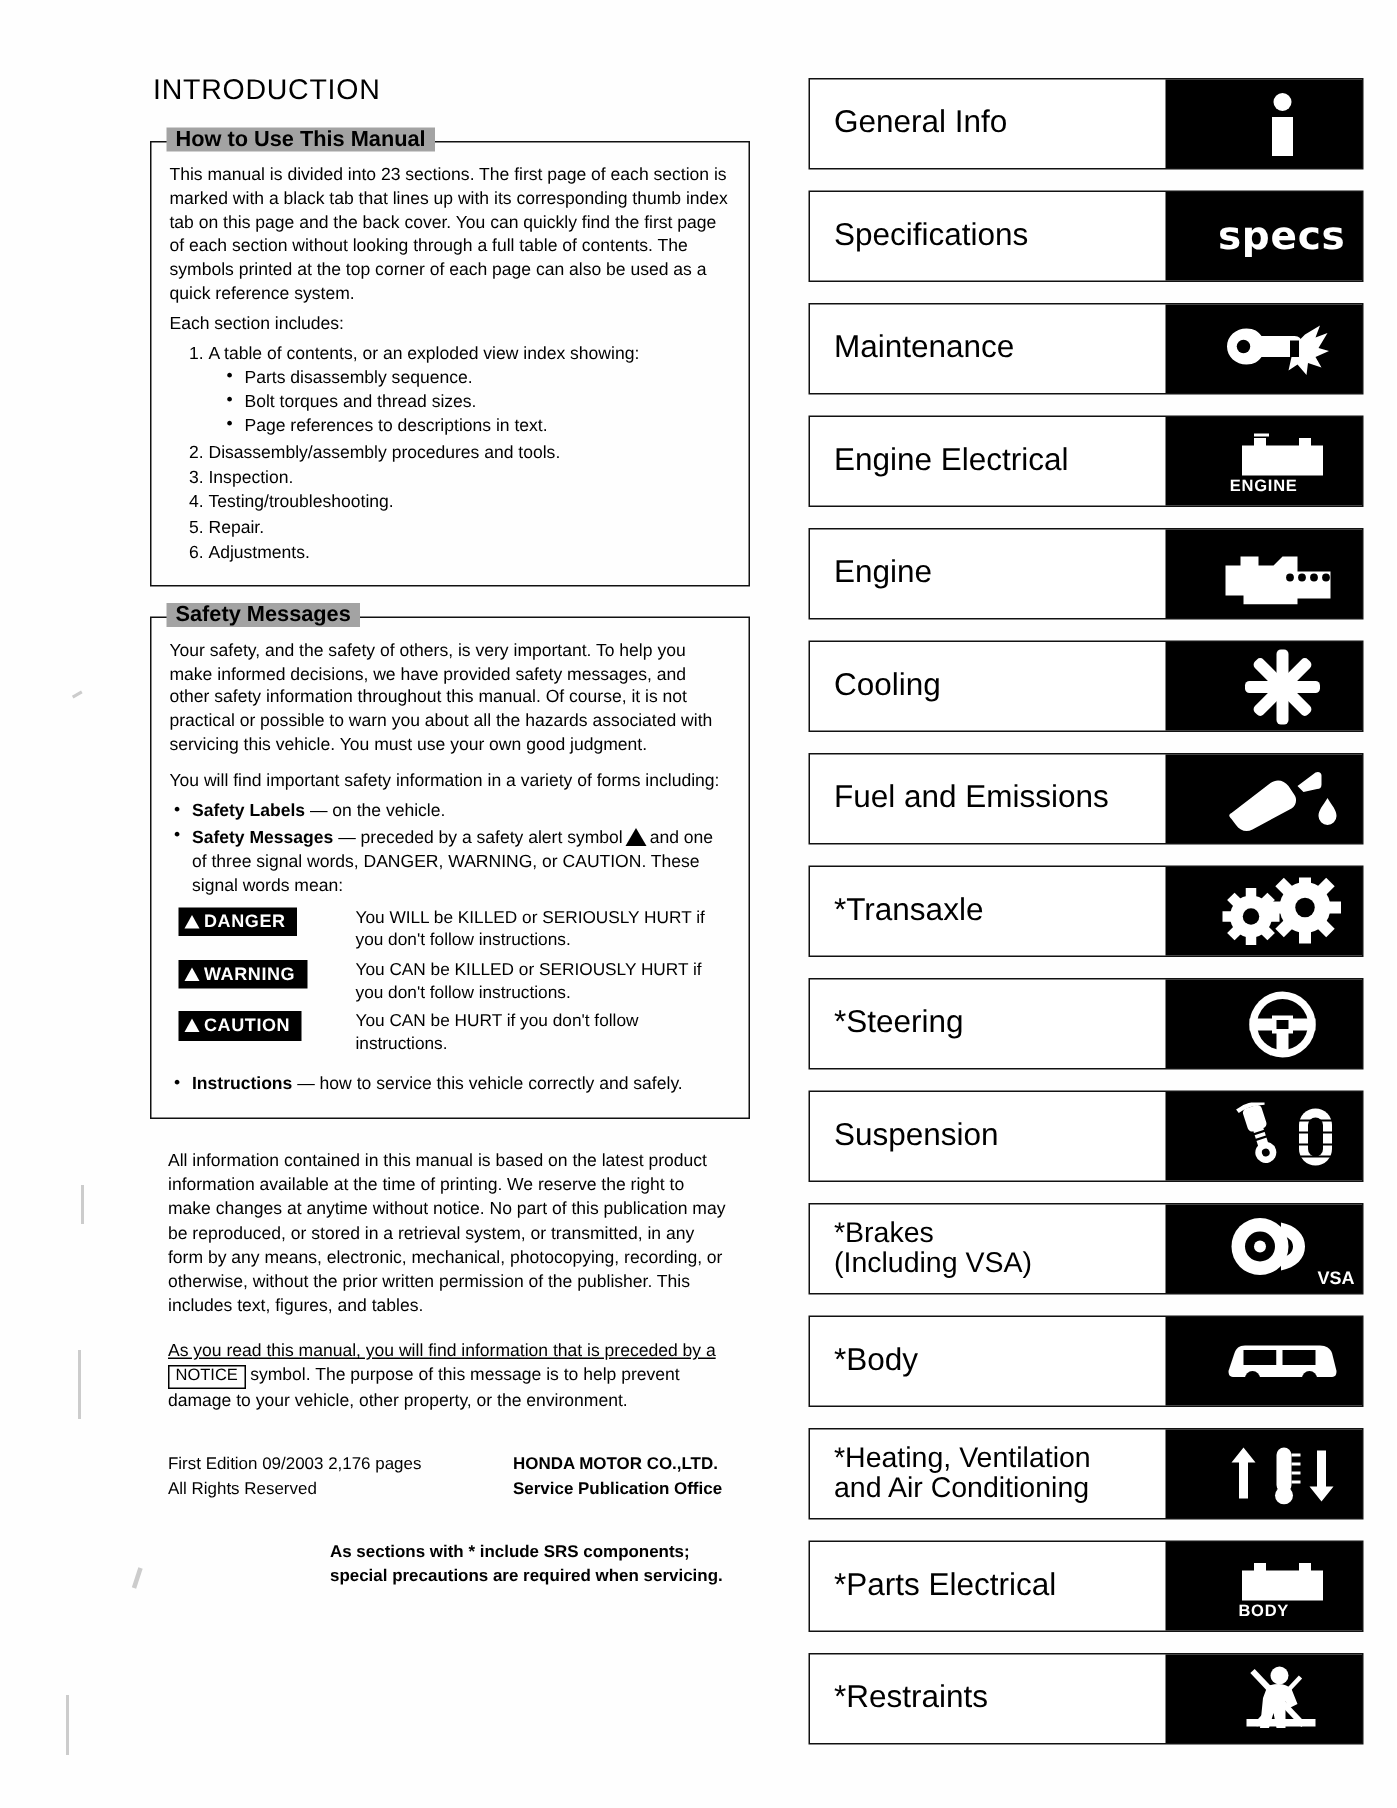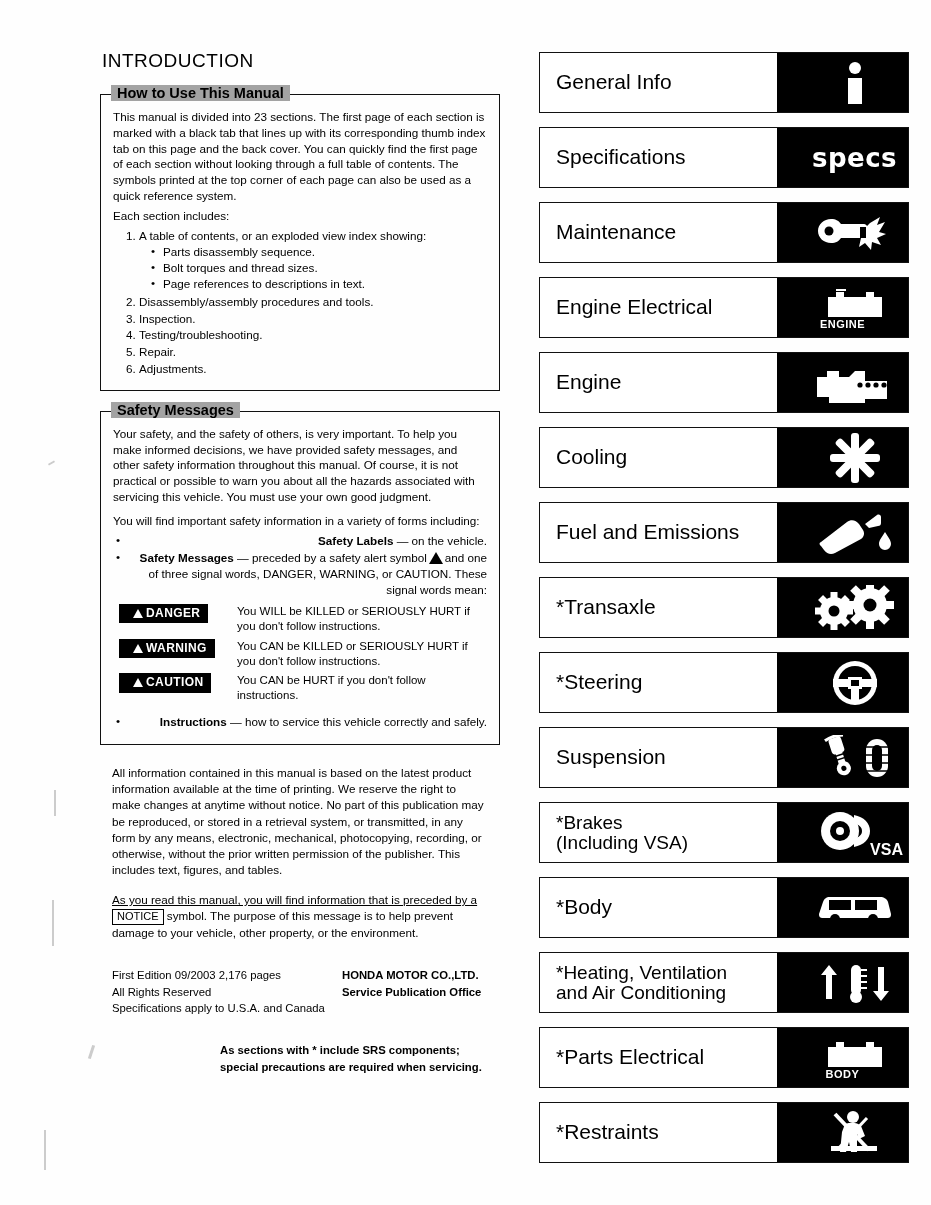--- a/index.html
+++ b/index.html
@@ -79,21 +79,20 @@
     content: "\2022";
     position: absolute;
     left: 0;
     top: -1px;
   }
 
   ul.bul {
     list-style: none;
     margin: 2px 0 0 0;
     padding-left: 2px;
-    text-align: right;
   }
   ul.bul > li {
     position: relative;
     padding-left: 13px;
     margin-bottom: 2px;
   }
   ul.bul > li:before {
     content: "\2022";
     position: absolute;
     left: 1px;
@@ -116,21 +115,21 @@
     width: 108px;
     padding-right: 10px;
   }
   .chip {
     display: inline-block;
     background: #000;
     color: #fff;
     font-weight: bold;
     font-size: 12px;
     letter-spacing: 0.4px;
-    padding: 2px 8px 2px 14px;
+    padding: 2px 8px 2px 4px;
     white-space: nowrap;
   }
   .chip .tri {
     display: inline-block;
     width: 0; height: 0;
     border-left: 5px solid transparent;
     border-right: 5px solid transparent;
     border-bottom: 9px solid #fff;
     margin-right: 3px;
     position: relative;
@@ -233,21 +232,21 @@
     left: 0; right: 0;
     text-align: center;
     font-size: 11px;
     font-weight: bold;
     letter-spacing: 0.5px;
   }
   .vsa-badge {
     position: absolute;
     right: 5px;
     bottom: 3px;
-    font-size: 16px;
+    font-size: 12px;
     font-weight: bold;
   }
 
   
   .speck {
     position: absolute;
     background: #9a9a9a;
     opacity: .5;
   }
 </style>
@@ -333,21 +332,20 @@
 
     <p class="legal">
       <span class="u">As you read this manual, you will find information that is preceded by a</span>
       <span class="notice-box">NOTICE</span>
       <span>symbol. The purpose of this message is to help prevent damage to your vehicle, other property, or the environment.</span>
     </p>
 
     <div class="footer">
       <div>First Edition 09/2003 2,176 pages</div>
       <div>All Rights Reserved</div>
-      <div>Specifications apply to U.S.A. and Canada</div>
       <div class="pub">
         <div>HONDA MOTOR CO.,LTD.</div>
         <div>Service Publication Office</div>
       </div>
     </div>
 
     <div class="srs-note">
       <div>As sections with * include SRS components;</div>
       <div>special precautions are required when servicing.</div>
     </div>

